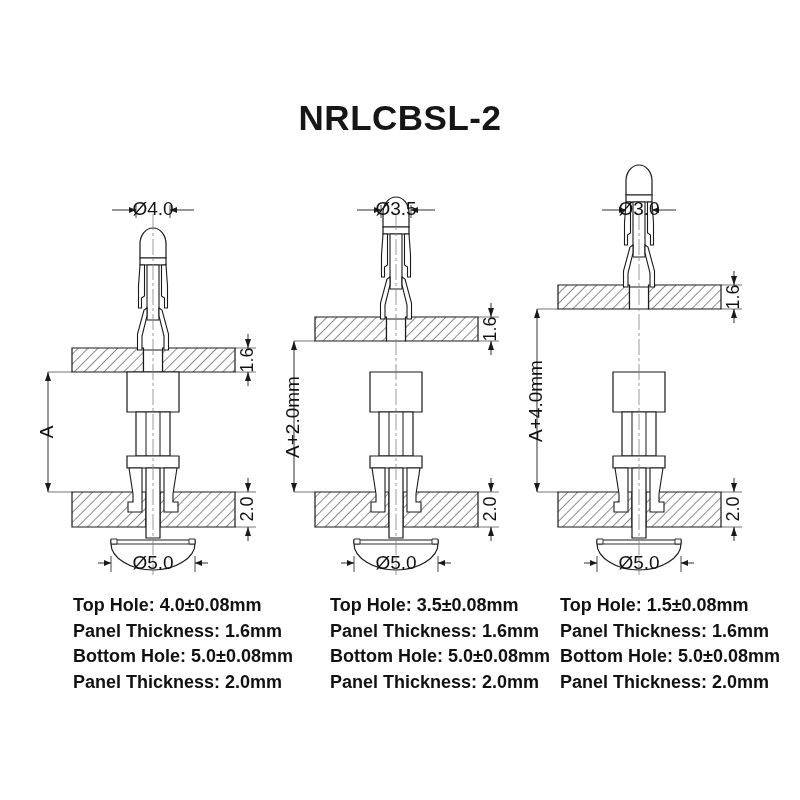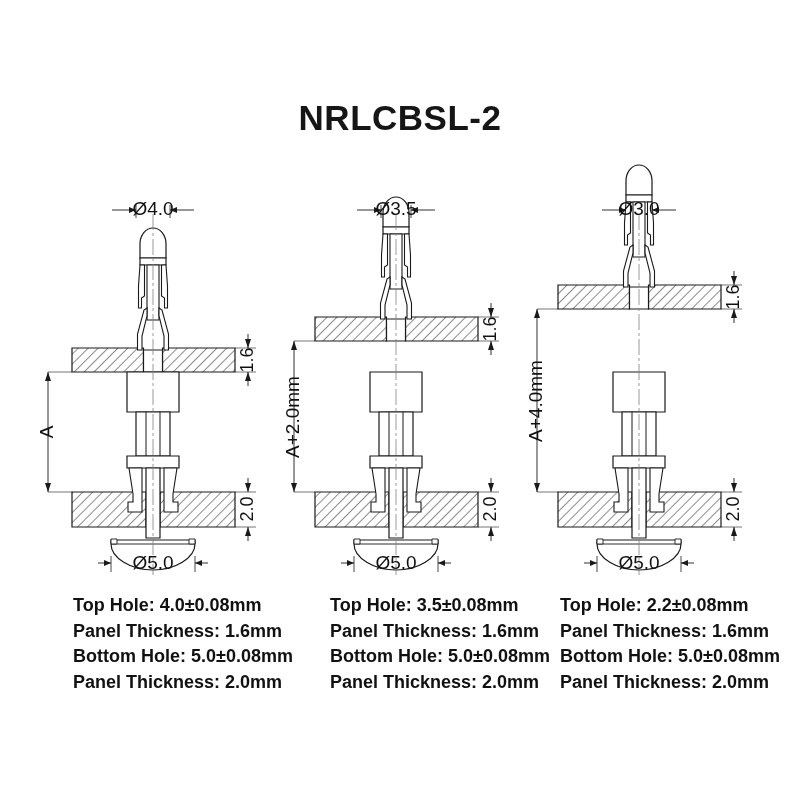--- a/index.html
+++ b/index.html
@@ -336,19 +336,19 @@
   </div>
 
   <div class="spec-block" id="spec-mid">
     <span class="spec-line">Top Hole: 3.5±0.08mm</span>
     <span class="spec-line">Panel Thickness: 1.6mm</span>
     <span class="spec-line">Bottom Hole: 5.0±0.08mm</span>
     <span class="spec-line">Panel Thickness: 2.0mm</span>
   </div>
 
   <div class="spec-block" id="spec-right">
-    <span class="spec-line">Top Hole: 2.2±0.08mm</span>
+    <span class="spec-line">Top Hole: 1.5±0.08mm</span>
     <span class="spec-line">Panel Thickness: 1.6mm</span>
     <span class="spec-line">Bottom Hole: 5.0±0.08mm</span>
     <span class="spec-line">Panel Thickness: 2.0mm</span>
   </div>
 
 </div>
 
 </body></html>

